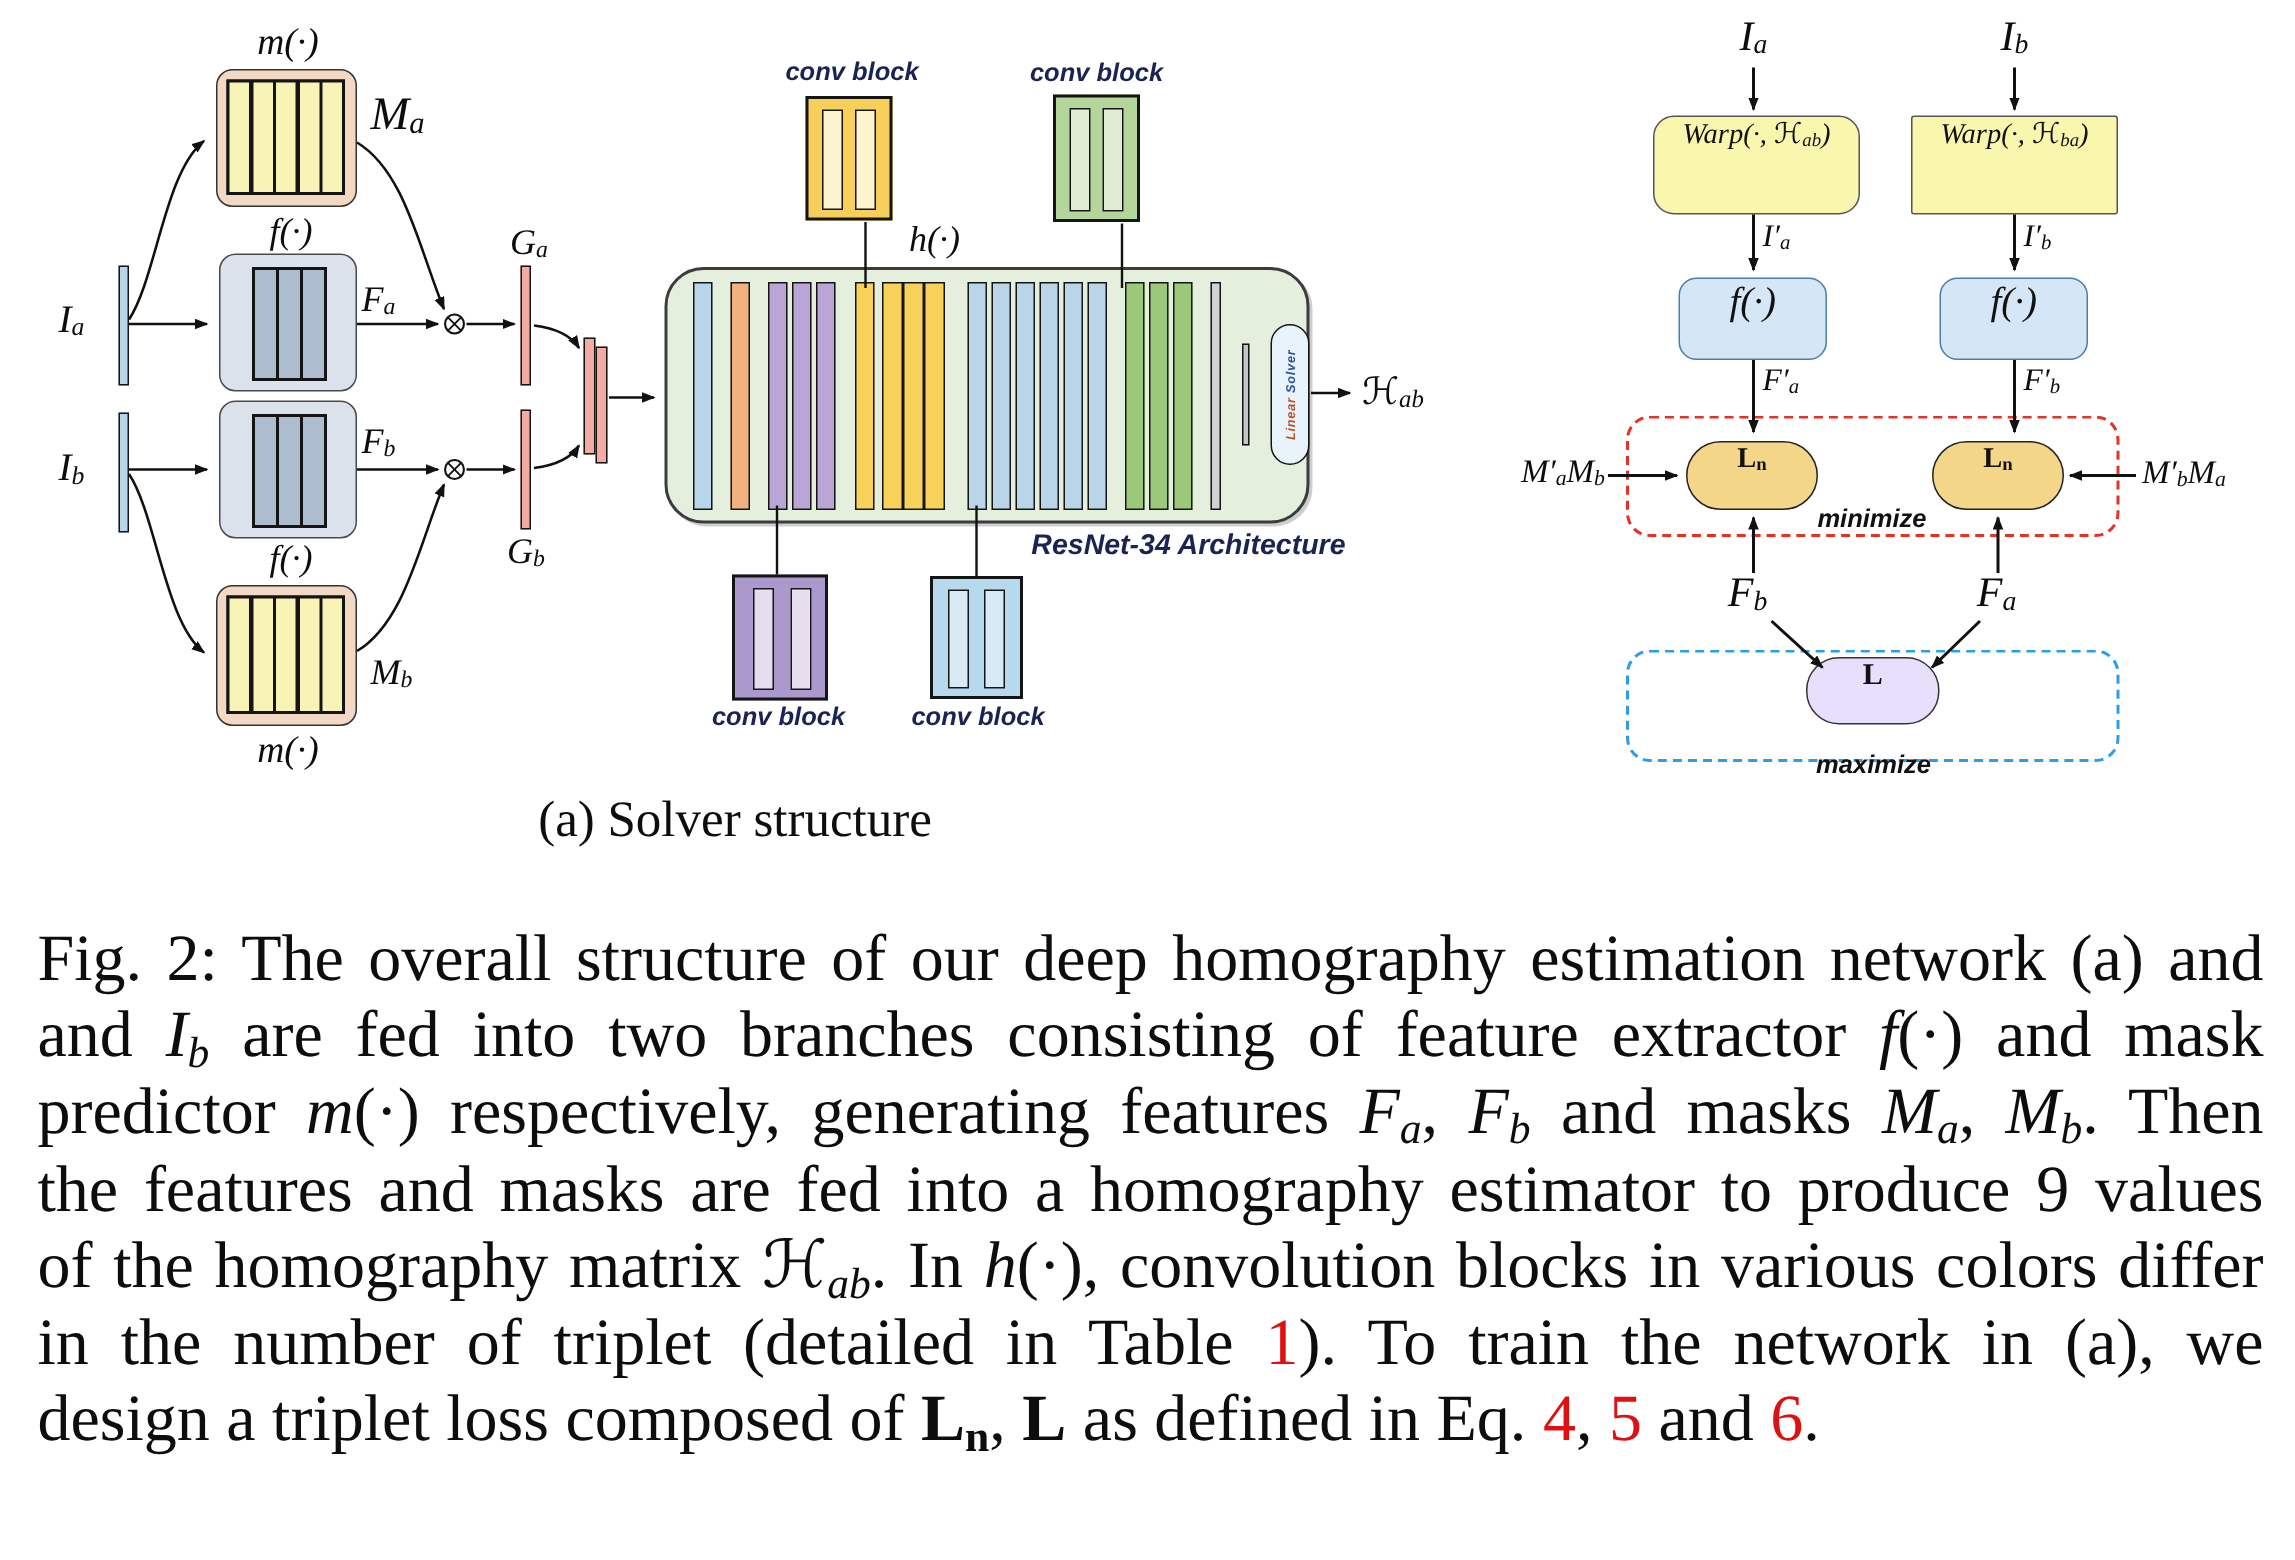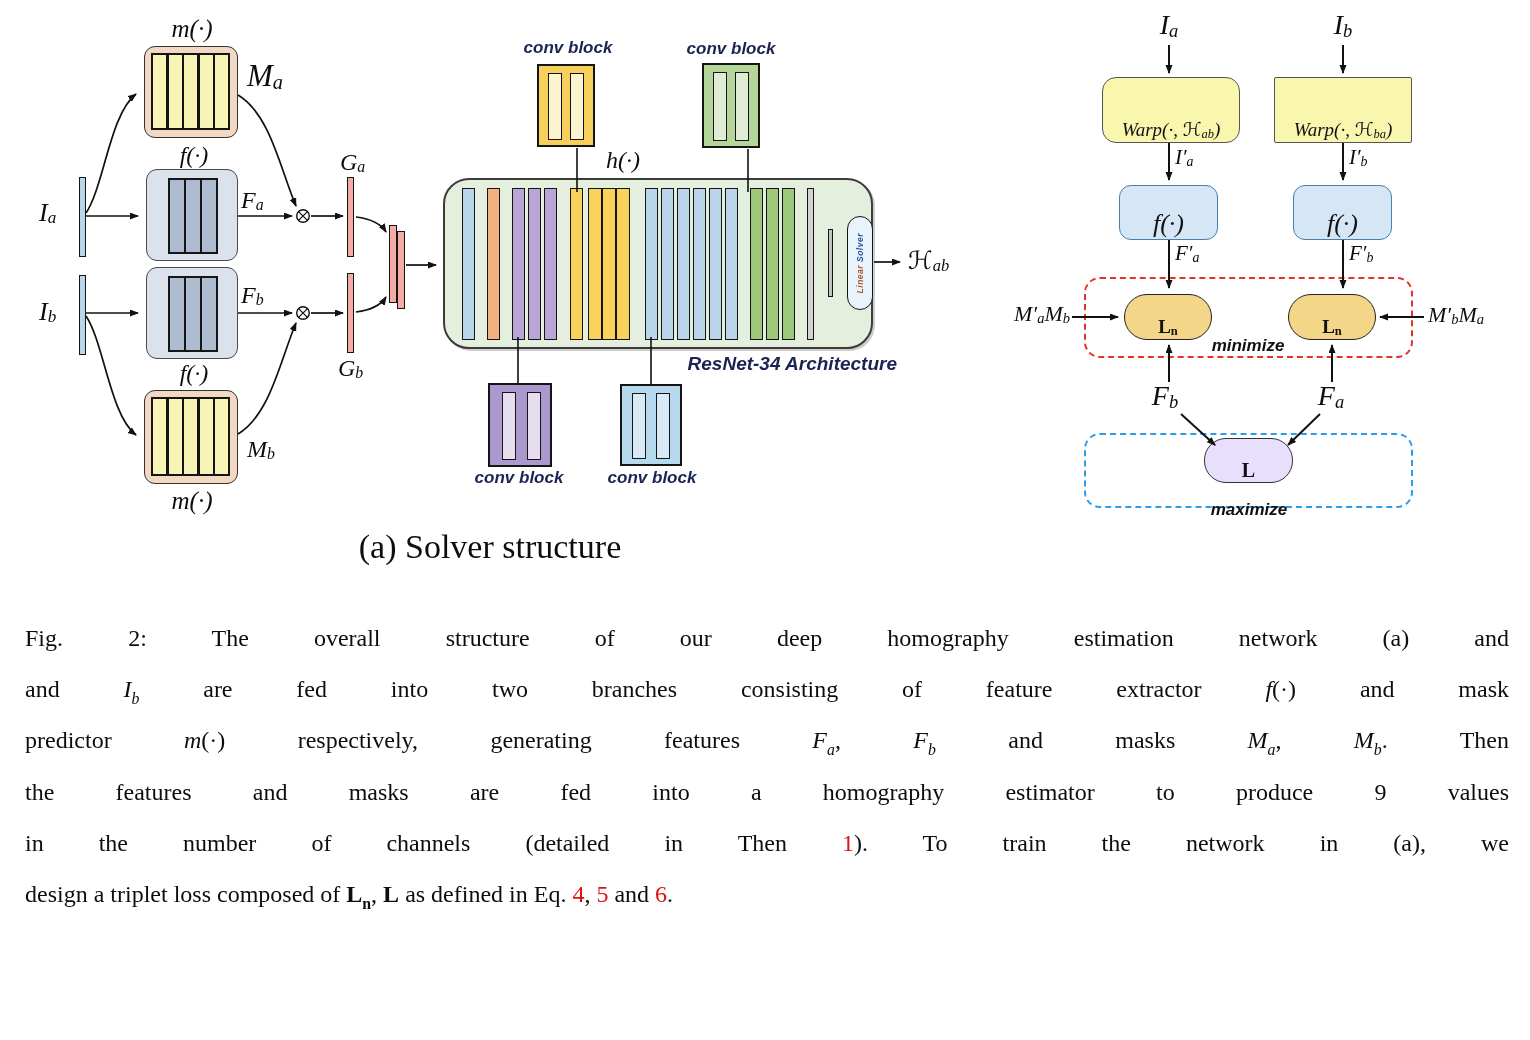--- a/index.html
+++ b/index.html
@@ -22,26 +22,26 @@
   .cbar{position:absolute;box-sizing:border-box;border:1.7px solid #151515;}
   
   .resnet{position:absolute;box-sizing:border-box;border:2px solid #3c3c3c;border-radius:26px;
           background:#e4efdd;box-shadow:2px 2px 0 rgba(60,60,60,.25);}
   .lsolver{position:absolute;box-sizing:border-box;border:1.6px solid #151515;border-radius:13px;background:#e9f3fb;
            display:flex;align-items:center;justify-content:center;}
   .lsolver .vtxt{writing-mode:vertical-rl;transform:rotate(180deg);font-family:"Liberation Sans",sans-serif;
            font-weight:700;font-style:italic;font-size:8.5px;letter-spacing:.5px;white-space:nowrap;}
   .ls1{color:#b35324;} .ls2{color:#2b4fa3;}
   
-  .rbox{position:absolute;box-sizing:border-box;display:flex;align-items:flex-end;justify-content:center;
+  .rbox{position:absolute;box-sizing:border-box;display:flex;align-items:flex-start;justify-content:center;
         font-family:"Liberation Serif",serif;white-space:nowrap;}
   .dash{position:absolute;box-sizing:border-box;border-radius:16px;}
   
   .cap{position:absolute;left:25px;top:613px;width:1484px;font-family:"Liberation Serif",serif;
-       font-size:24px;color:#0d0d0d;}
+       font-size:44px;color:#0d0d0d;}
   .capline{height:51.2px;line-height:51.2px;text-align:justify;text-align-last:justify;white-space:nowrap;}
   .capline.last{text-align-last:left;}
   .subcap{position:absolute;font-family:"Liberation Serif",serif;font-size:34px;color:#0d0d0d;white-space:nowrap;}
   
   .it{font-style:italic;}
   .sb{font-size:66%;vertical-align:-14%;}
   .bf{font-weight:700;font-style:normal;}
   .red{color:#dd1111;}
   .scr{font-family:"DejaVu Serif","DejaVu Sans",serif;font-style:italic;}
   svg.overlay{position:absolute;left:0;top:0;pointer-events:none;}
@@ -250,17 +250,18 @@
     </g>
   </svg>
 
   <div class="subcap ctr" style="left:490px;top:528px;">(a) Solver structure</div>
 
   <div class="cap">
     <div class="capline"><span>Fig. 2: The overall structure of our deep homography estimation network (a) and</span></div>
     <div class="capline"><span>and </span><span class="it">I</span><span class="it sb">b</span><span> are fed into two branches consisting of feature extractor </span><span class="it">f</span><span>(·) and mask</span></div>
     <div class="capline"><span>predictor </span><span class="it">m</span><span>(·) respectively, generating features </span><span class="it">F</span><span class="it sb">a</span><span>, </span><span class="it">F</span><span class="it sb">b</span><span> and masks </span><span class="it">M</span><span class="it sb">a</span><span>, </span><span class="it">M</span><span class="it sb">b</span><span>. Then</span></div>
     <div class="capline"><span>the features and masks are fed into a homography estimator to produce 9 values</span></div>
-    <div class="capline"><span>in the number of channels (detailed in Then </span><span class="red">1</span><span>). To train the network in (a), we</span></div>
+    <div class="capline"><span>of the homography matrix </span><span class="scr">ℋ</span><span class="it sb">ab</span><span>. In </span><span class="it">h</span><span>(·), convolution blocks in various colors differ</span></div>
+    <div class="capline"><span>in the number of triplet (detailed in Table </span><span class="red">1</span><span>). To train the network in (a), we</span></div>
     <div class="capline last"><span>design a triplet loss composed of </span><span class="bf">L</span><span class="bf sb">n</span><span>, </span><span class="bf">L</span><span> as defined in Eq. </span><span class="red">4</span><span>, </span><span class="red">5</span><span> and </span><span class="red">6</span><span>.</span></div>
   </div>
 
 </div>
 
 </body></html>

